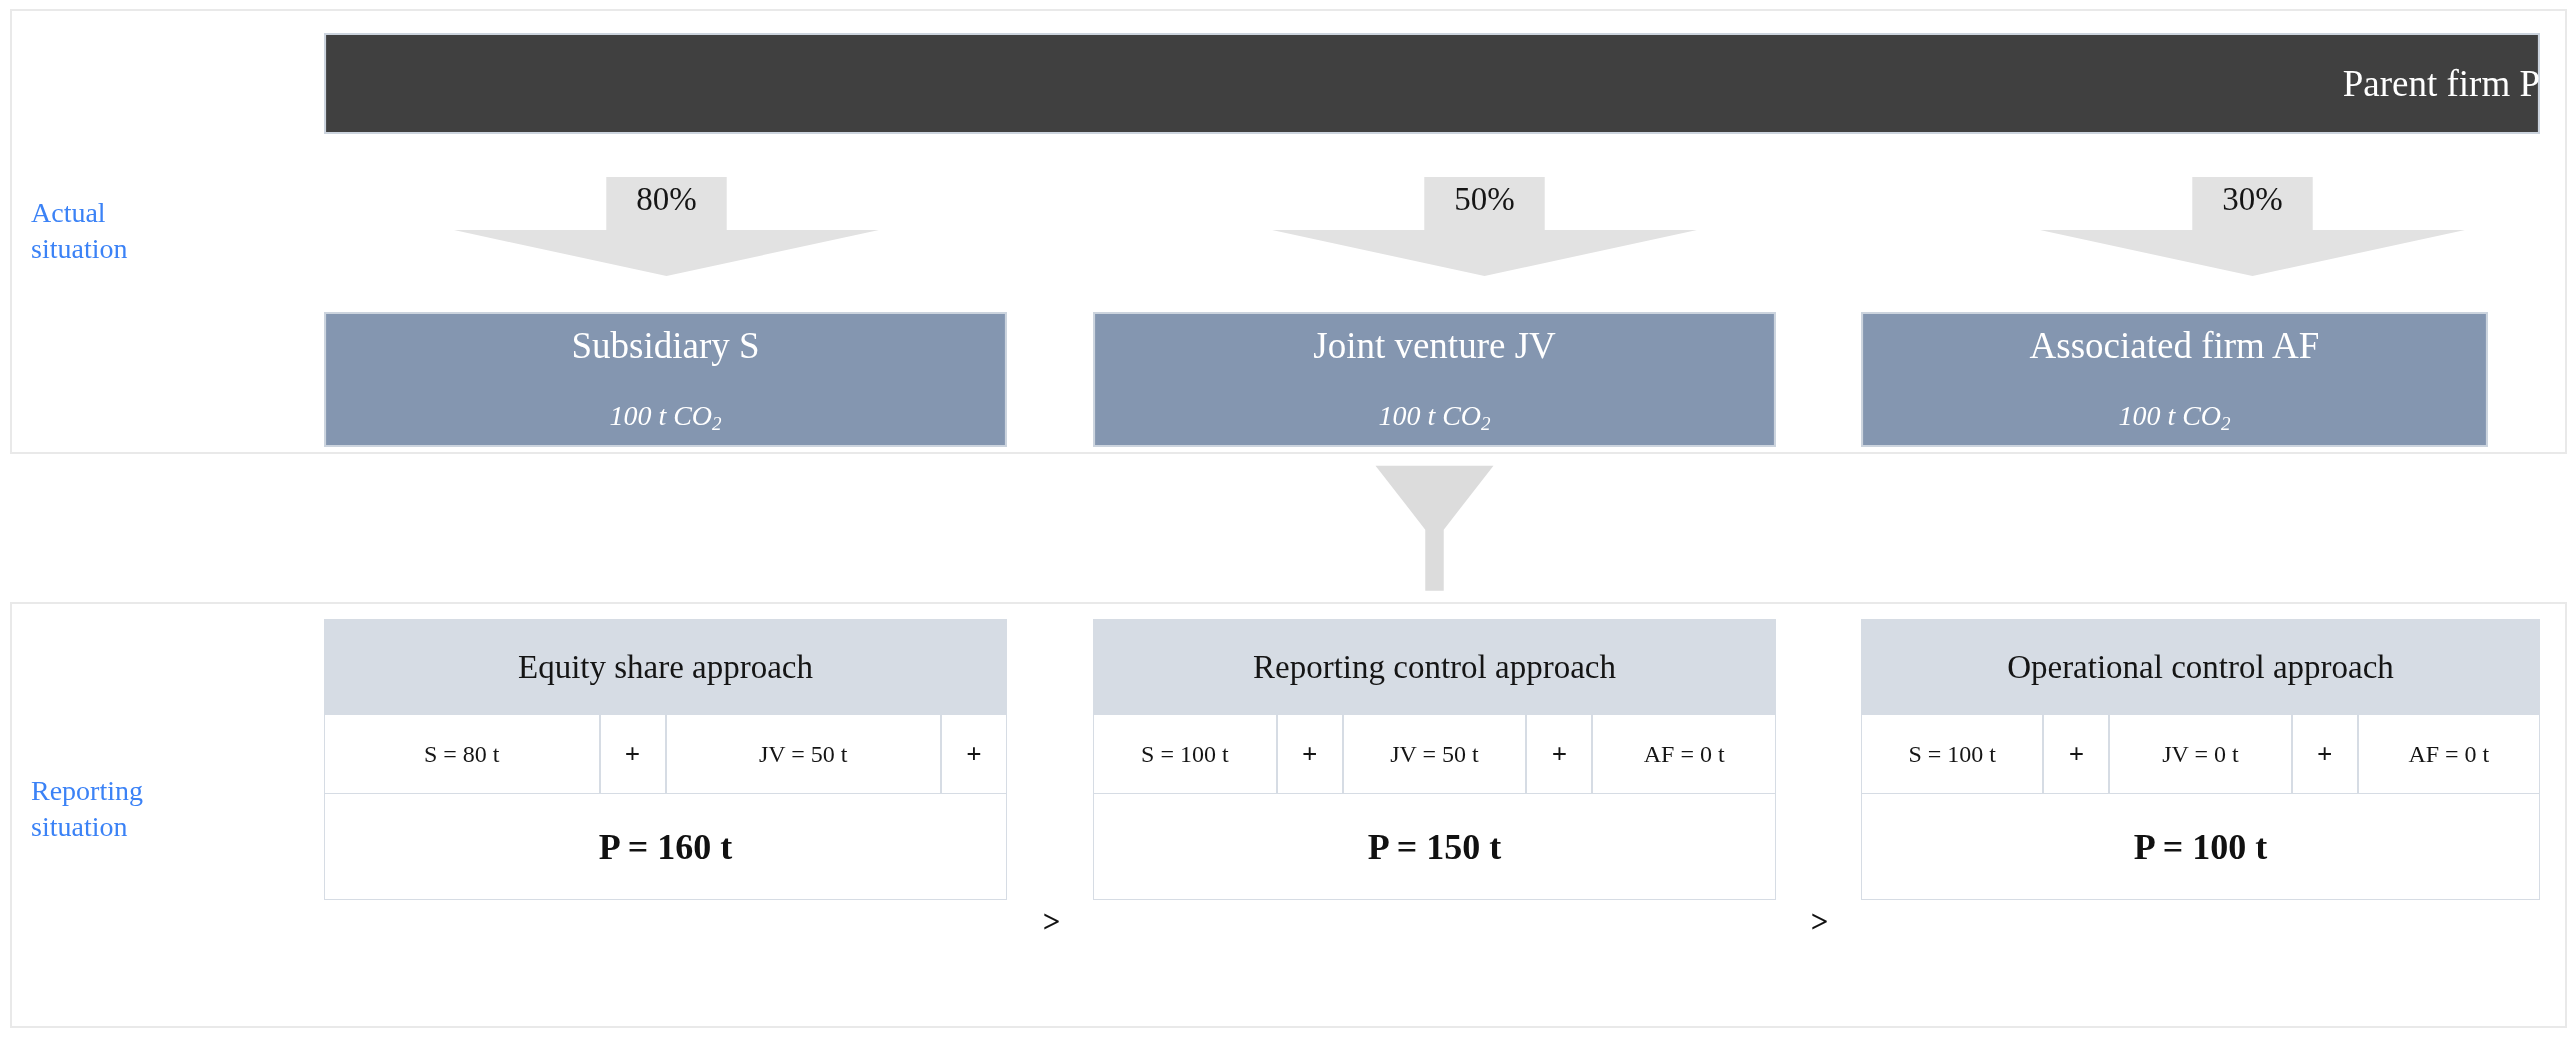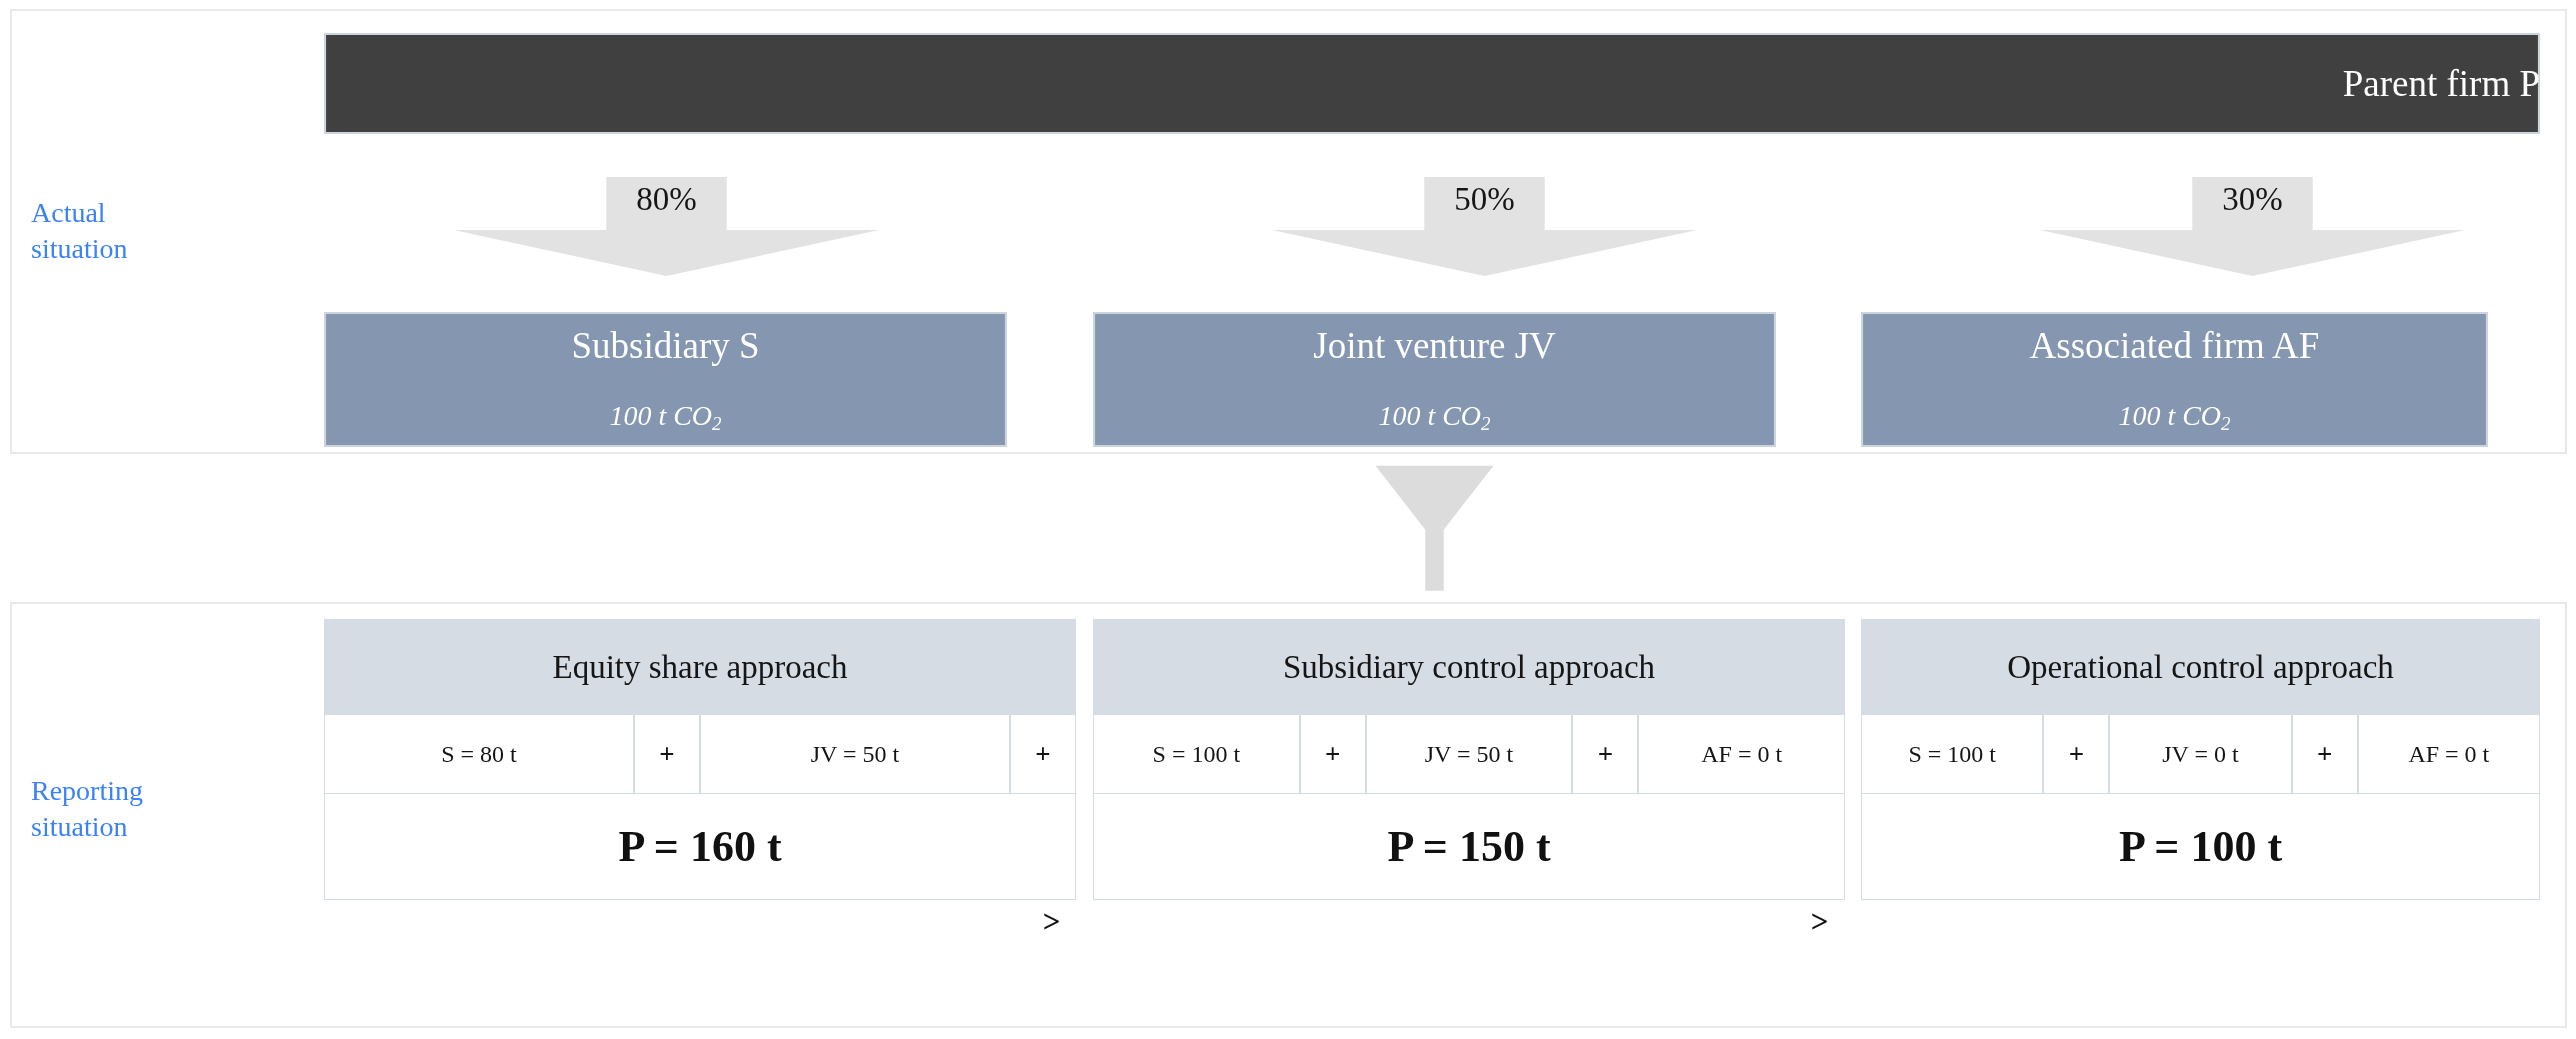--- a/index.html
+++ b/index.html
@@ -143,21 +143,21 @@
     top: 460px;
     width: 135px;
     height: 135px;
   }
   .funnel svg { display: block; width: 100%; height: 100%; }
 
   
   .approach-group {
     position: absolute;
     top: 619px;
-    width: 752px;
+    width: 683px;
   }
   .group-1 { left: 324px; }
   .group-2 { left: 1093px; }
   .group-3 { left: 1861px; width: 679px; }
 
   .approach-header {
     background: #d6dce4;
     height: 96px;
     display: flex;
     align-items: center;
@@ -192,21 +192,21 @@
   }
 
   .total-cell {
     border: 1.4px solid #d6dce4;
     border-top: none;
     box-sizing: border-box;
     height: 106px;
     display: flex;
     align-items: center;
     justify-content: center;
-    font-size: 44px;
+    font-size: 36px;
     font-weight: bold;
     color: #111111;
   }
 
   
   .comparator {
     position: absolute;
     top: 901px;
     width: 61px;
     height: 42px;
@@ -288,21 +288,21 @@
     <div class="terms-row">
       <div class="term-cell operand">S = 80 t</div>
       <div class="term-cell plus">+</div>
       <div class="term-cell operand">JV = 50 t</div>
       <div class="term-cell plus">+</div>
     </div>
     <div class="total-cell">P = 160 t</div>
   </div>
 
   <div class="approach-group group-2">
-    <div class="approach-header">Subsidiary control approach</div>
+    <div class="approach-header">Reporting control approach</div>
     <div class="terms-row">
       <div class="term-cell operand">S = 100 t</div>
       <div class="term-cell plus">+</div>
       <div class="term-cell operand">JV = 50 t</div>
       <div class="term-cell plus">+</div>
       <div class="term-cell operand">AF = 0 t</div>
     </div>
     <div class="total-cell">P = 150 t</div>
   </div>
 

